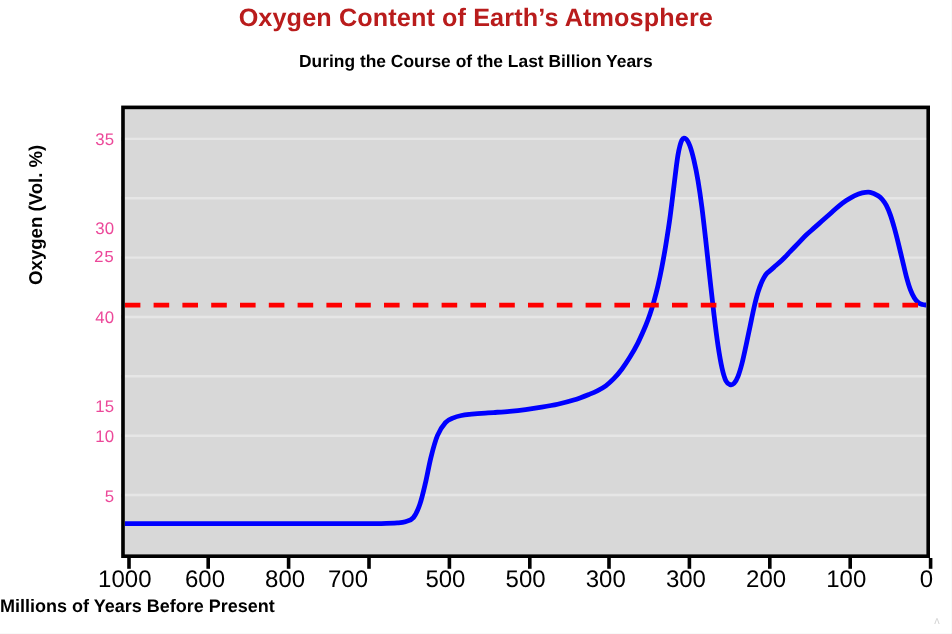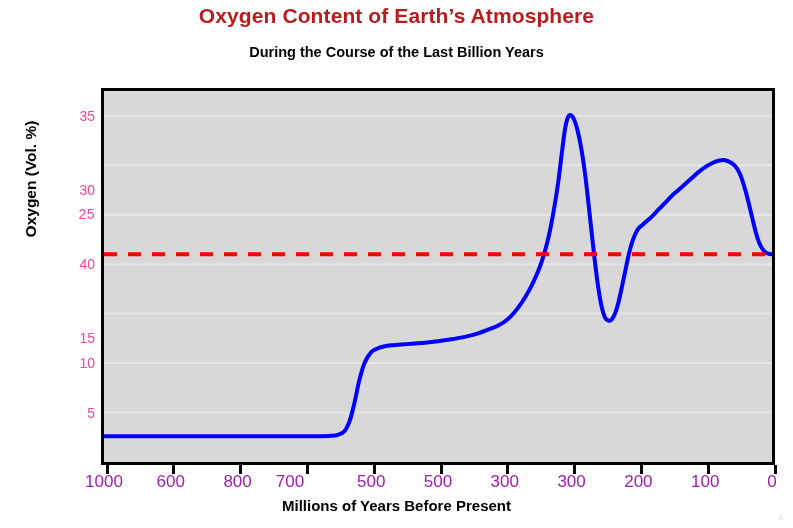--- a/index.html
+++ b/index.html
@@ -76,42 +76,41 @@
     text-align: center;
     font-size: 15.5px;
     font-weight: bold;
     color: #000;
   }
   .xlabel {
     position: absolute;
     left: 0;
     top: 497px;
     width: 793px;
-    text-align: center;
     font-size: 15px;
     font-weight: bold;
     color: #000;
   }
 
   .ytick-label {
     position: absolute;
     right: 0;
     width: 40px;
     text-align: right;
     font-size: 14px;
     color: #ec4899;
     transform: translateY(-50%);
   }
   .ytick-wrap { position: absolute; left: 55px; top: 88px; width: 40px; height: 377px; }
 
   .xtick-label {
     position: absolute;
     top: 0;
-    font-size: 17px;
-    color: #a21caf;
+    font-size: 20px;
+    color: #000000;
     transform: translateX(-50%);
     white-space: nowrap;
   }
   .xtick-wrap { position: absolute; left: 101px; top: 472px; width: 674px; height: 24px; }
 
   .tick-mark-y {
     position: absolute;
     left: -9px;
     width: 9px;
     height: 3px;

